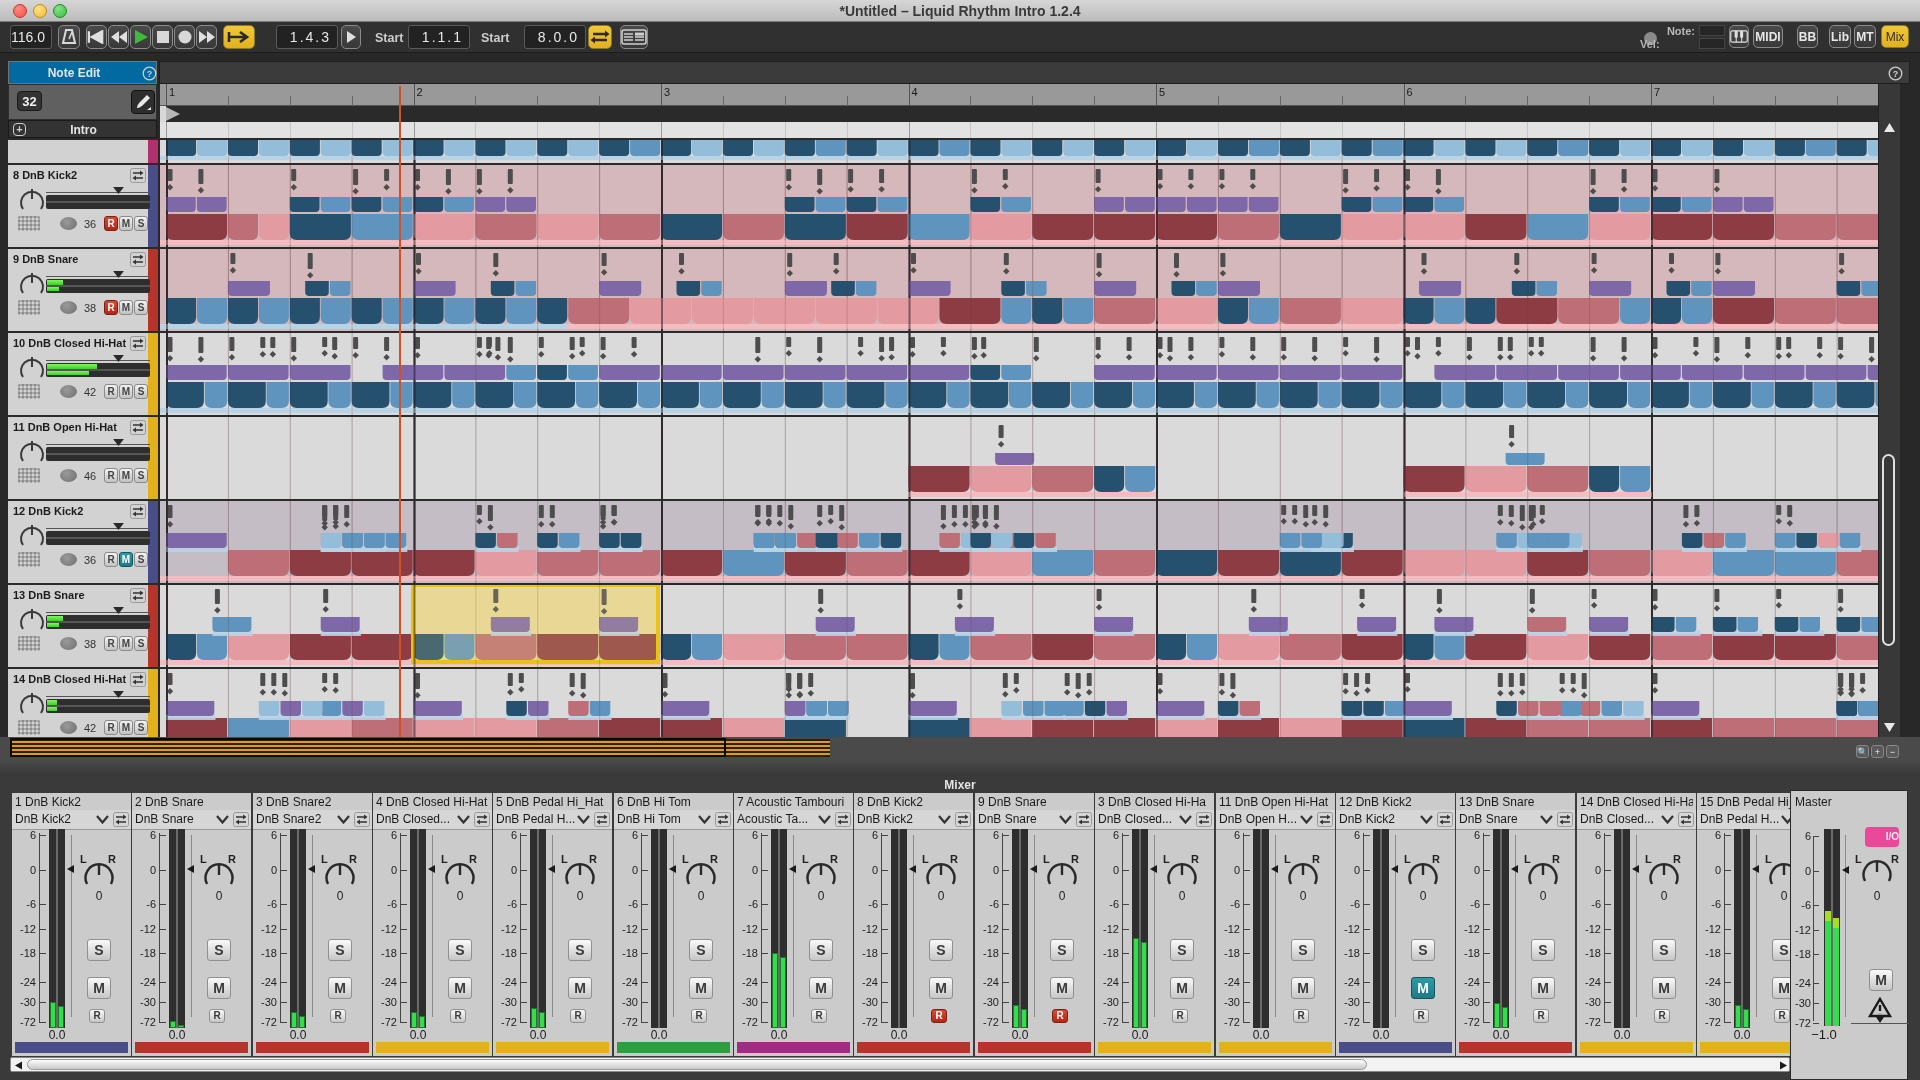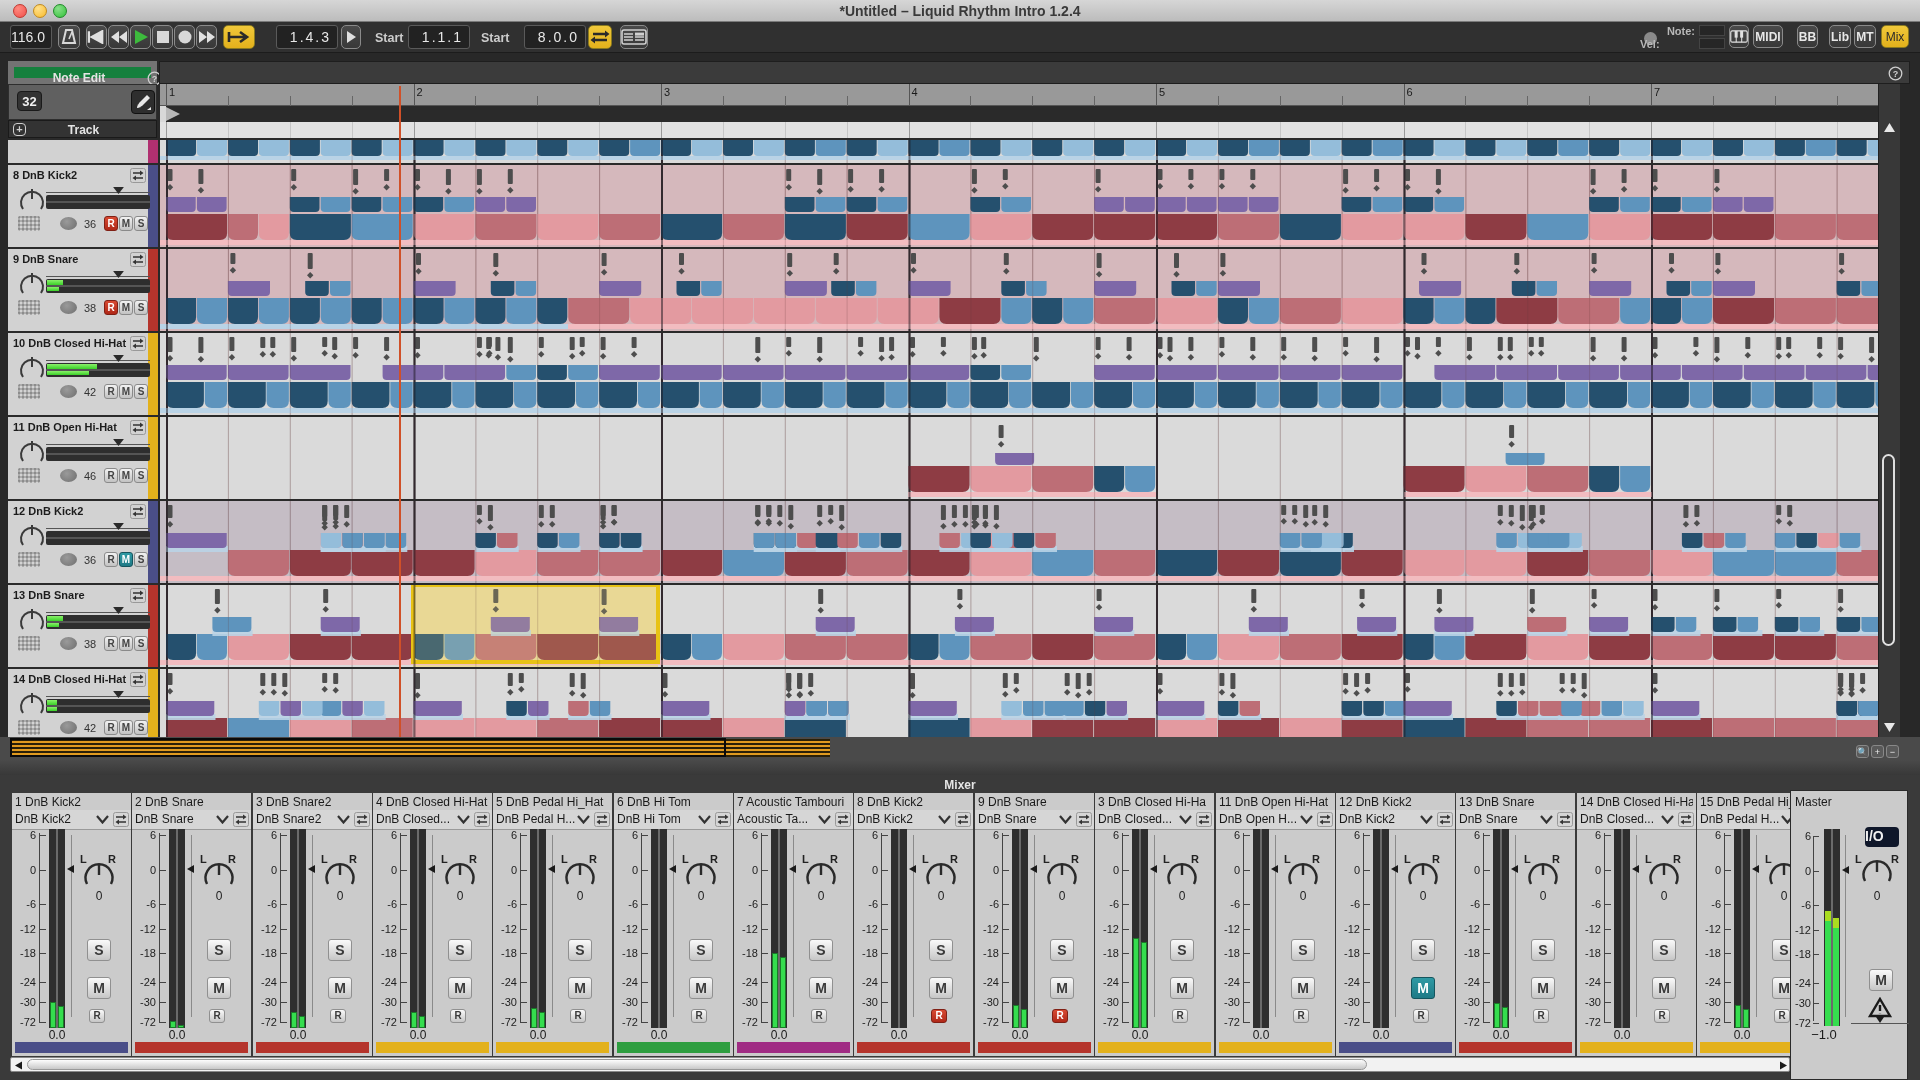--- a/index.html
+++ b/index.html
@@ -123,40 +123,40 @@
     <div class="tb-btn" style="left:1829px;width:22px;top:3px;height:23px;">
       <span style="color:#e8e8e8;font-size:12px;font-weight:bold;">Lib</span>
     </div>
     <div class="tb-btn" style="left:1854px;width:22px;top:3px;height:23px;">
       <span style="color:#e8e8e8;font-size:12px;font-weight:bold;">MT</span>
     </div>
     <div class="tb-btn" style="left:1881px;width:28px;top:3px;height:23px;background:linear-gradient(#f0c83a,#e3b11c);border:1px solid #8a7a20;">
       <span style="color:#2a2a2a;font-size:12px;font-weight:normal;">Mix</span>
     </div>
   </div>
-<div class="abs" style="left:8px;top:61px;width:149px;height:23px;background:#15803d;border:6px solid #737373;">
+<div class="abs" style="left:8px;top:61px;width:149px;height:23px;background:#0369a1;border:1px solid #737373;">
   <div class="abs" style="left:0;top:4px;width:130px;text-align:center;color:#e4e4e4;font-size:12px;font-weight:bold;">Note Edit</div>
   <svg class="abs" style="left:133px;top:4px;" width="15" height="15" viewBox="0 0 15 15">
       <circle cx="7.5" cy="7.5" r="6.3" fill="none" stroke="#cfcfcf" stroke-width="1.3"></circle>
       <text x="7.5" y="11" font-size="9" fill="#cfcfcf" text-anchor="middle" font-weight="bold">?</text>
     </svg>
 </div>
 <div class="abs" style="left:8px;top:84px;width:149px;height:36px;background:#606060;border:1px solid #2e2e2e;">
   <div class="abs" style="left:8px;top:6px;width:25px;height:20px;background:#333;border:1px solid #1a1a1a;border-radius:4px;color:#f0f0f0;font-size:13px;font-weight:bold;text-align:center;line-height:19px;">32</div>
   <div class="abs" style="left:122px;top:5px;width:24px;height:24px;background:#2e2e2e;border:1px solid #111;border-radius:4px;">
     <svg width="22" height="22" viewBox="0 0 22 22">
         <path d="M5,17 L7,12 L15,4 L18,7 L10,15 z" fill="#e8e8e8"></path>
         <path d="M5,17 l4,-1 l-3,-3 z" fill="#e8e8e8"></path>
         <path d="M15,19 l4,0 l0,-3 z" fill="#e8e8e8"></path>
       </svg>
   </div>
 </div>
 <div class="abs" style="left:8px;top:120px;width:149px;height:18px;background:#333;border:1px solid #1a1a1a;">
   <div class="abs" style="left:4px;top:2px;width:13px;height:13px;border:1.4px solid #cfcfcf;border-radius:4px;color:#cfcfcf;font-size:11px;line-height:11px;text-align:center;font-weight:bold;">+</div>
-  <div class="abs" style="left:0;top:2px;width:149px;text-align:center;color:#e4e4e4;font-size:12px;font-weight:bold;">Track</div>
+  <div class="abs" style="left:0;top:2px;width:149px;text-align:center;color:#e4e4e4;font-size:12px;font-weight:bold;">Intro</div>
 </div>
 
 <div class="abs" style="left:159px;top:61px;width:1751px;height:23px;background:#3b3b3b;border:1px solid #1e1e1e;">
   <svg class="abs" style="left:1728px;top:4px;" width="15" height="15" viewBox="0 0 15 15">
       <circle cx="7.5" cy="7.5" r="6.3" fill="none" stroke="#cfcfcf" stroke-width="1.3"></circle>
       <text x="7.5" y="11" font-size="9" fill="#cfcfcf" text-anchor="middle" font-weight="bold">?</text>
     </svg>
 </div>
 <div class="abs" style="left:160px;top:84px;width:1740px;height:22px;background:#999;border-bottom:1px solid #555;">
     <div class="abs" style="left:6.0px;top:0;width:1px;height:22px;background:#555;"></div>
@@ -2666,21 +2666,21 @@
     </svg>
     <div class="abs" style="left:69px;top:96px;width:36px;text-align:center;font-size:12px;color:#222;">0</div>
     <div class="mxbtn" style="left:75px;top:146px;width:24px;height:22px;font-size:14px;line-height:20px;">S</div>
     <div class="mxbtn" style="left:75px;top:184px;width:24px;height:22px;font-size:14px;line-height:20px;">M</div>
     <div class="mxbtn" style="left:77px;top:216px;width:16px;height:14px;font-size:10px;line-height:12px;">R</div>
     <div class="abs" style="left:20px;top:235px;width:50px;text-align:center;font-size:12px;color:#1a1a1a;">0.0</div>
     <div class="abs" style="left:3px;top:249px;width:113px;height:11px;background:#e3b11c;"></div>
   </div>
 <div class="abs" style="left:1790px;top:790px;width:118px;height:290px;background:#cbcbcb;border:1px solid #2a2a2a;">
     <div class="abs" style="left:4px;top:4px;font-size:12px;color:#1a1a1a;">Master</div>
-    <div class="abs" style="left:74px;top:36px;width:34px;height:20px;background:#0f172a;border-radius:4px;color:#f0f0f0;font-size:14px;font-weight:bold;text-align:left;line-height:19px;">I/O</div>
+    <div class="abs" style="left:74px;top:36px;width:34px;height:20px;background:#ec4899;border-radius:4px;color:#f0f0f0;font-size:10px;font-weight:bold;text-align:right;line-height:19px;">I/O</div>
     <div class="scale-num" style="left:0px;width:20px;top:39px;">6</div>
     <div class="scale-num" style="left:0px;width:20px;top:74px;">0</div>
     <div class="scale-num" style="left:0px;width:20px;top:108px;">-6</div>
     <div class="scale-num" style="left:0px;width:20px;top:133px;">-12</div>
     <div class="scale-num" style="left:0px;width:20px;top:157px;">-18</div>
     <div class="scale-num" style="left:0px;width:20px;top:186px;">-24</div>
     <div class="scale-num" style="left:0px;width:20px;top:206px;">-30</div>
     <div class="scale-num" style="left:0px;width:20px;top:226px;">-72</div>
     <div class="abs" style="left:22px;top:45px;width:1px;height:185px;background:#444;"></div>
     <div class="abs" style="left:22px;top:45px;width:6px;height:1px;background:#444;"></div>

